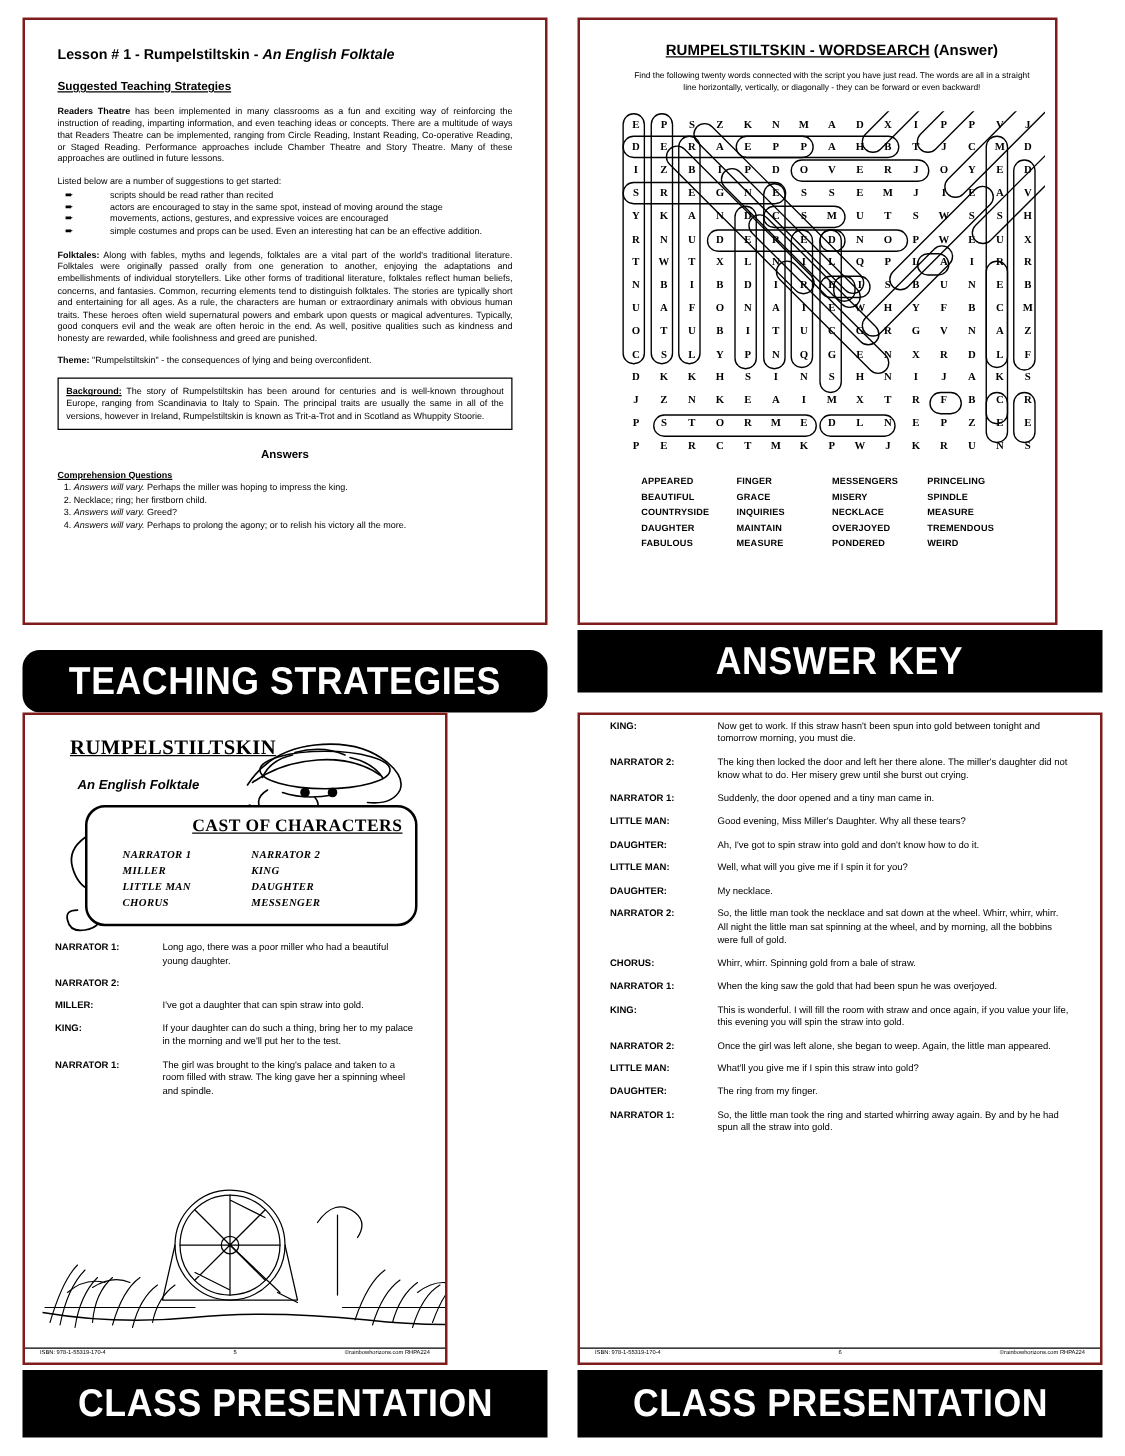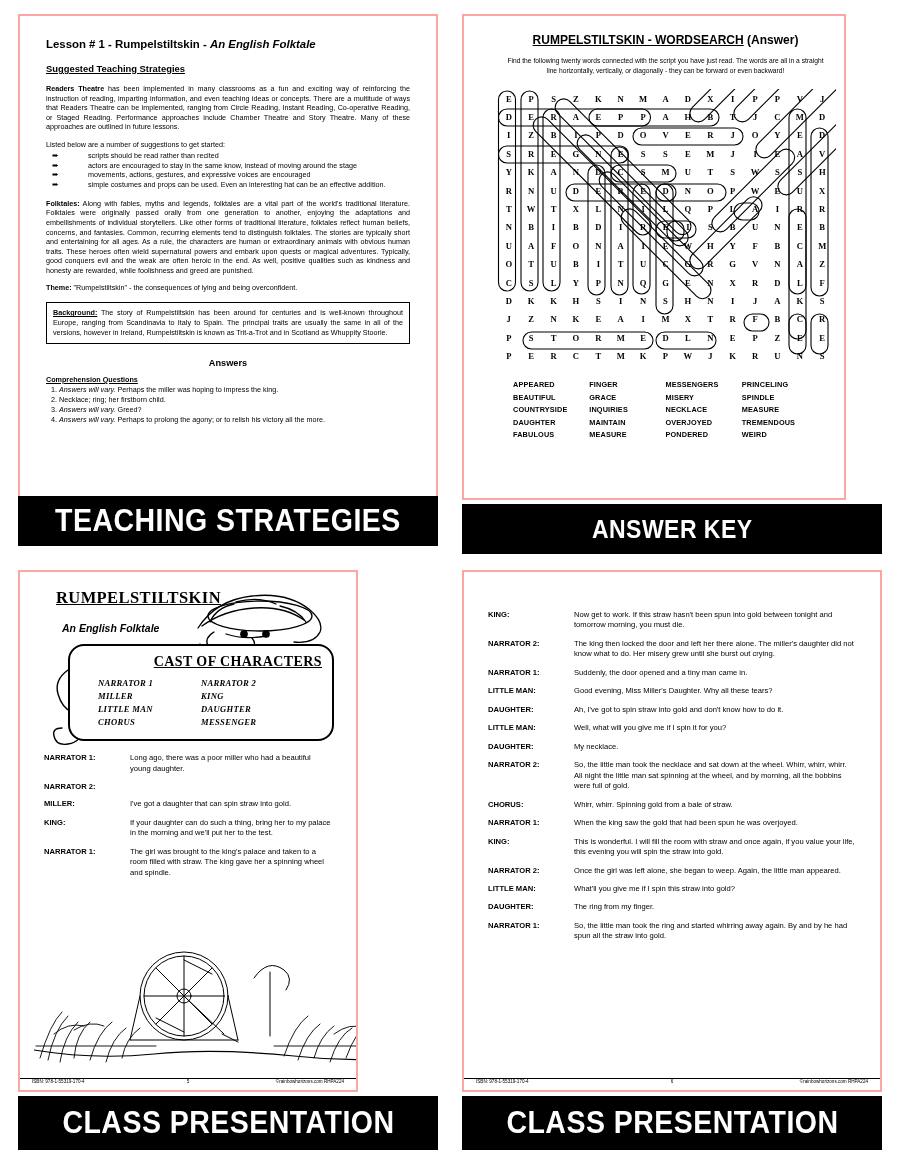--- a/index.html
+++ b/index.html
@@ -1,29 +1,29 @@
 <!DOCTYPE html>
 <html><head>
 <meta charset="utf-8">
 <style>
   html,body{margin:0;padding:0;background:#ffffff;}
   body{width:900px;height:1165px;font-family:"Liberation Sans",sans-serif;color:#000;}
   .sheet{position:relative;width:900px;height:1165px;}
 
   
-  .panel{position:absolute;background:#fff;border:2px solid #fca5a5;box-sizing:border-box;overflow:hidden;}
+  .panel{position:absolute;background:#fff;border:2px solid #7f1d1d;box-sizing:border-box;overflow:hidden;}
   .p1{left:18px;top:14px;width:420px;height:486px;}
   .p2{left:462px;top:14px;width:384px;height:486px;padding-left:23px;}
   .p3{left:18px;top:570px;width:340px;height:522px;}
   .p4{left:462px;top:570px;width:420px;height:522px;}
 
   .banner{position:absolute;background:#000;color:#fff;display:flex;align-items:center;justify-content:center;
           font-weight:bold;letter-spacing:.5px;box-sizing:border-box;}
-  .b1{left:18px;top:496px;width:420px;height:50px;font-size:31px;}
-  .b2{left:462px;top:504px;width:420px;height:50px;font-size:25px;}
+  .b1{left:18px;top:520px;width:420px;height:50px;font-size:31px;border-radius:14px;}
+  .b2{left:462px;top:504px;width:420px;height:50px;font-size:31px;}
   .b3{left:18px;top:1096px;width:420px;height:54px;font-size:31px;}
   .b4{left:462px;top:1096px;width:420px;height:54px;font-size:31px;}
   .banner span{transform:scaleX(.92);display:inline-block;white-space:nowrap;}
 
   
   .pad{padding:22px 26px 8px 26px;}
   h1.lesson{font-size:11.4px;font-weight:bold;margin:0 0 13px 0;}
   h1.lesson i{font-style:italic;}
   h2.sub{font-size:9.4px;font-weight:bold;margin:0 0 10px 0;text-decoration:underline;}
   p.body{font-size:7.2px;line-height:1.33;margin:0 0 8px 0;text-align:justify;}
@@ -47,21 +47,21 @@
   .gridwrap{position:relative;width:340px;margin:0 auto;}
   table.grid{border-collapse:collapse;margin:0 auto;position:relative;z-index:2;}
   table.grid td{width:22.4px;height:18.4px;text-align:center;vertical-align:middle;
       font-family:"Liberation Serif",serif;font-size:8.6px;font-weight:bold;padding:0;}
   svg.marks{position:absolute;left:0;top:0;z-index:1;pointer-events:none;}
   .wordlist{display:flex;margin:14px 26px 0 26px;}
   .wl-col{flex:1;}
   .wl-col div{font-size:7.3px;font-weight:bold;line-height:1.72;letter-spacing:.15px;}
 
   
-  .script{padding:38px 24px 0 24px;}
+  .script{padding:4px 24px 0 24px;}
   .line{display:flex;margin-bottom:8px;}
   .who{width:86px;flex:0 0 86px;font-size:7.6px;font-weight:bold;}
   .say{flex:1;font-size:7.6px;line-height:1.38;}
 
   .title3{font-family:"Liberation Serif",serif;font-weight:bold;font-size:16.5px;
           text-decoration:underline;letter-spacing:.4px;margin:16px 0 0 36px;}
   .sub3{font-size:10.5px;font-style:italic;font-weight:bold;margin:14px 0 0 42px;}
   .castbox{position:relative;margin:10px 22px 0 48px;border:2px solid #000;border-radius:16px;padding:8px 10px 10px 10px;background:#fff;}
   .cast-h{text-align:right;font-family:"Liberation Serif",serif;font-weight:bold;font-size:14px;
           text-decoration:underline;letter-spacing:.4px;margin-bottom:7px;}
@@ -82,21 +82,21 @@
 <div class="sheet">
 
   <div class="panel p1">
     <div class="pad">
       <h1 class="lesson"><span>Lesson # 1 - Rumpelstiltskin - </span><i>An English Folktale</i></h1>
       <h2 class="sub">Suggested Teaching Strategies</h2>
       <p class="body"><b>Readers Theatre</b><span> has been implemented in many classrooms as a fun and exciting way of reinforcing the instruction of reading, imparting information, and even teaching ideas or concepts.  There are a multitude of ways that Readers Theatre can be implemented, ranging from Circle Reading, Instant Reading, Co-operative Reading, or Staged Reading.  Performance approaches include Chamber Theatre and Story Theatre.  Many of these approaches are outlined in future lessons.</span></p>
       <p class="lead">Listed below are a number of suggestions to get started:</p>
       <ul class="bullets">
         <li><span class="glyph">➨</span><span>scripts should be read rather than recited</span></li>
-        <li><span class="glyph">➨</span><span>actors are encouraged to stay in the same know, instead of moving around the stage</span></li>
+        <li><span class="glyph">➨</span><span>actors are encouraged to stay in the same spot, instead of moving around the stage</span></li>
         <li><span class="glyph">➨</span><span>movements, actions, gestures, and expressive voices are encouraged</span></li>
         <li><span class="glyph">➨</span><span>simple costumes and props can be used.  Even an interesting hat can be an effective addition.</span></li>
       </ul>
       <p class="body"><b>Folktales:</b><span>  Along with fables, myths and legends, folktales are a vital part of the world's traditional literature.  Folktales were originally passed orally from one generation to another, enjoying the adaptations and embellishments of individual storytellers.  Like other forms of traditional literature, folktales reflect human beliefs, concerns, and fantasies. Common, recurring elements tend to distinguish folktales.  The stories are typically short and entertaining for all ages.  As a rule, the characters are human or extraordinary animals with obvious human traits. These heroes often wield supernatural powers and embark upon quests or magical adventures. Typically, good conquers evil and the weak are often heroic in the end. As well, positive qualities such as kindness and honesty are rewarded, while foolishness and greed are punished.</span></p>
       <p class="theme"><b>Theme:</b><span>  "Rumpelstiltskin" - the consequences of lying and being overconfident.</span></p>
       <div class="bgbox"><b style="text-decoration:underline">Background:</b><span> The story of Rumpelstiltskin has  been around for centuries and is well-known throughout Europe, ranging from Scandinavia to Italy to Spain.  The principal traits are usually the same in all of the versions, however in Ireland, Rumpelstiltskin is known as Trit-a-Trot and in Scotland as Whuppity Stoorie.</span></div>
       <div class="answers-h">Answers</div>
       <div class="cq">Comprehension Questions</div>
       <ol class="cqlist">
         <li><i>Answers will vary.</i>  Perhaps the miller was hoping to impress the king.</li>

